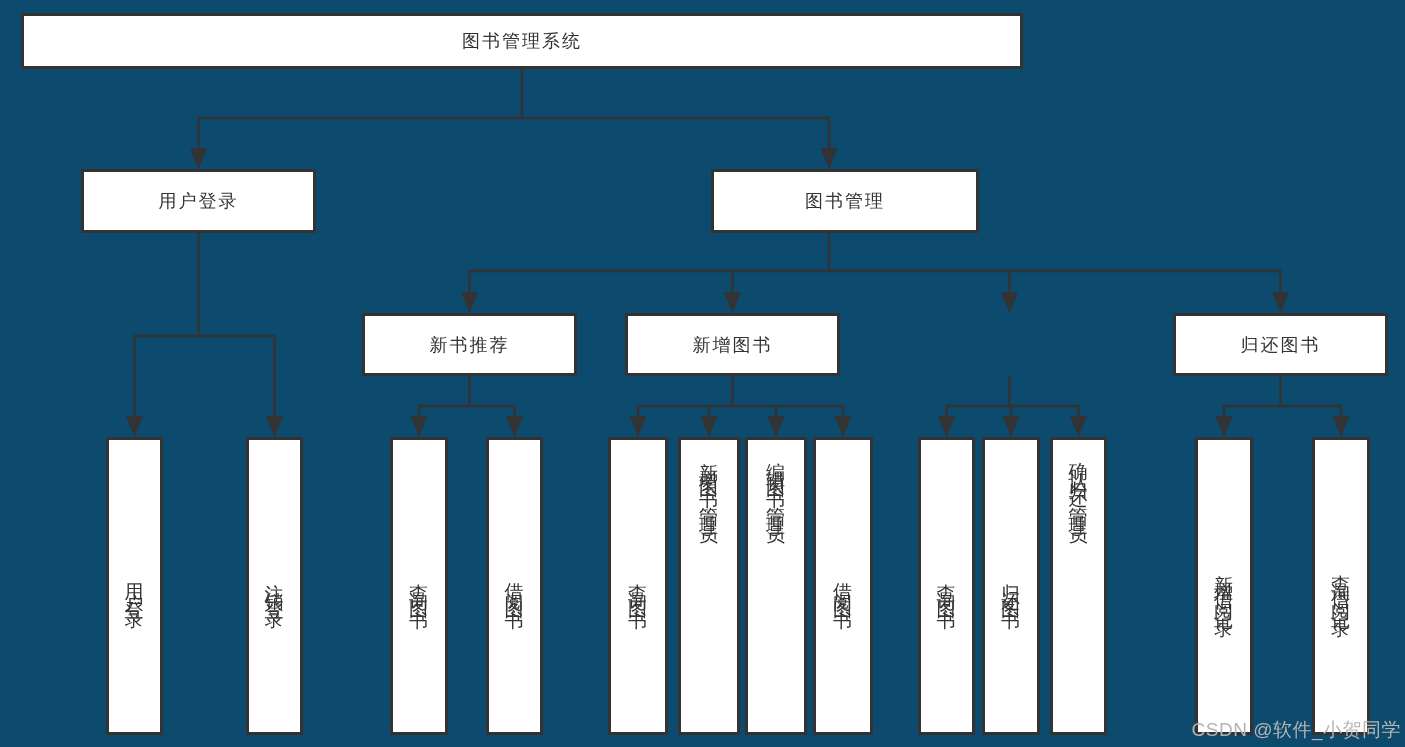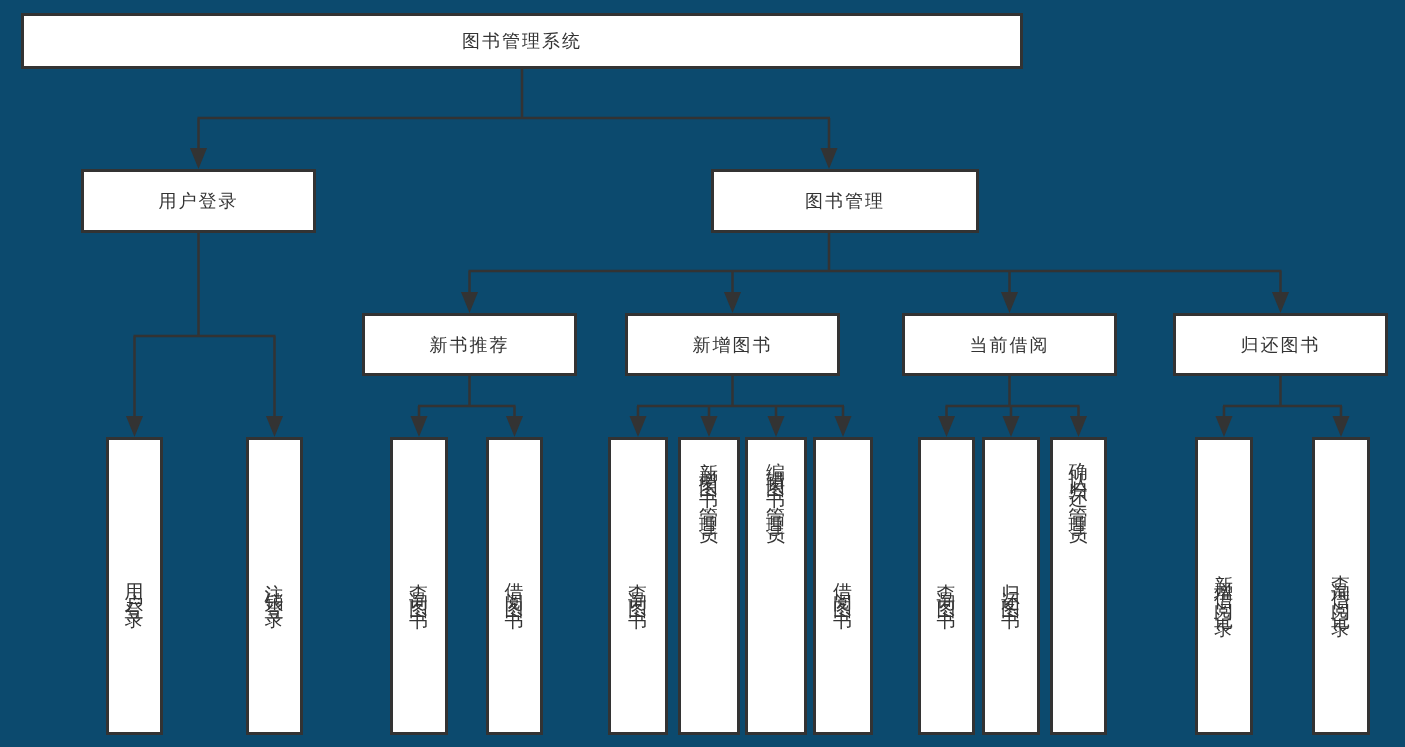--- a/index.html
+++ b/index.html
@@ -96,21 +96,20 @@
     </g>
   </svg>
 
   <div class="box h-box" style="left:21px;top:13px;width:1002px;height:56px;">图书管理系统</div>
 
   <div class="box h-box" style="left:81px;top:169px;width:235px;height:64px;">用户登录</div>
   <div class="box h-box" style="left:711px;top:169px;width:268px;height:64px;">图书管理</div>
 
   <div class="box h-box" style="left:362px;top:313px;width:215px;height:63px;">新书推荐</div>
   <div class="box h-box" style="left:625px;top:313px;width:215px;height:63px;">新增图书</div>
-  <div class="box h-box" style="left:902px;top:313px;width:215px;height:63px;">当前借阅</div>
   <div class="box h-box" style="left:1173px;top:313px;width:215px;height:63px;">归还图书</div>
 
   <div class="box v-box" style="left:106px;top:437px;width:57px;height:298px;">
     <span class="v-text">用户登录</span>
   </div>
   <div class="box v-box" style="left:246px;top:437px;width:57px;height:298px;">
     <span class="v-text">注销登录</span>
   </div>
 
   <div class="box v-box" style="left:390px;top:437px;width:58px;height:298px;">
@@ -143,14 +142,15 @@
     <span class="v-text">确认归还（管理员）</span>
   </div>
 
   <div class="box v-box" style="left:1195px;top:437px;width:58px;height:298px;">
     <span class="v-text">新增借阅记录</span>
   </div>
   <div class="box v-box" style="left:1312px;top:437px;width:58px;height:298px;">
     <span class="v-text">查询借阅记录</span>
   </div>
 
+  <div class="watermark">CSDN @软件_小贺同学</div>
 
 </div>
 
 </body></html>

